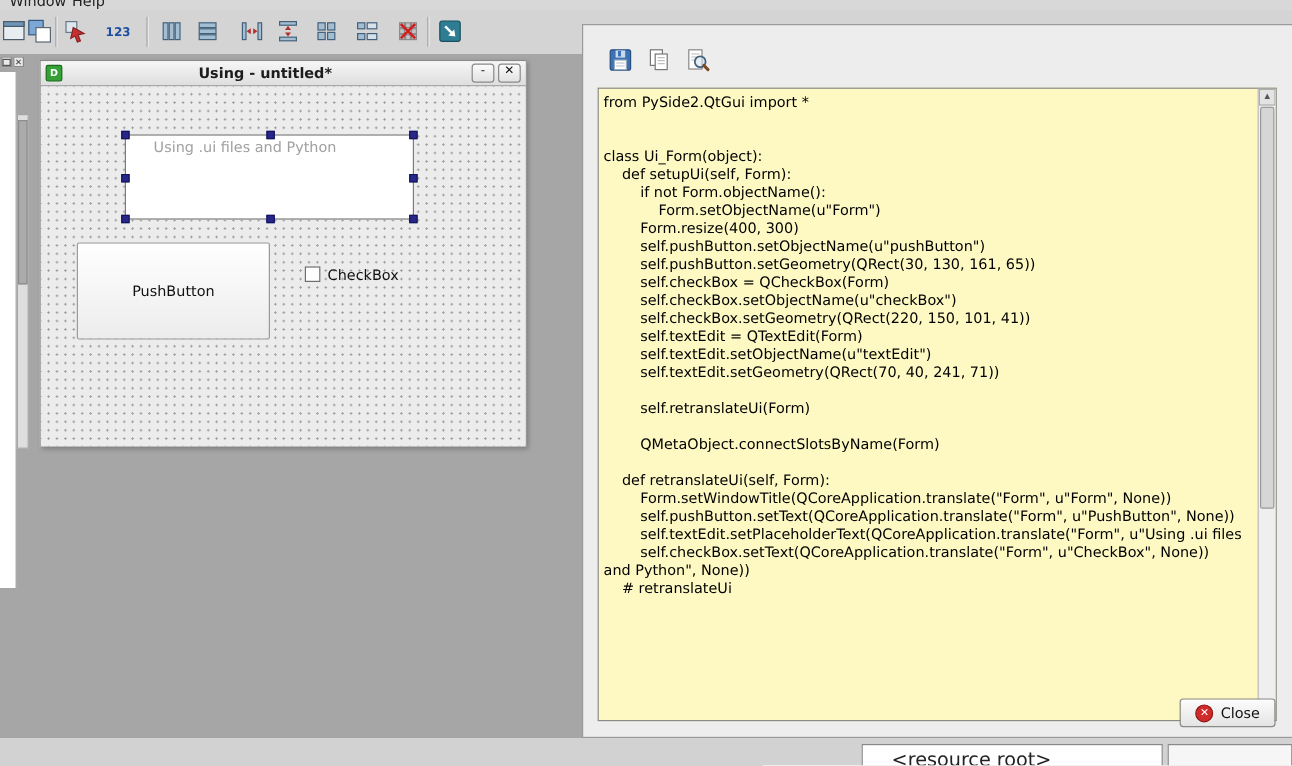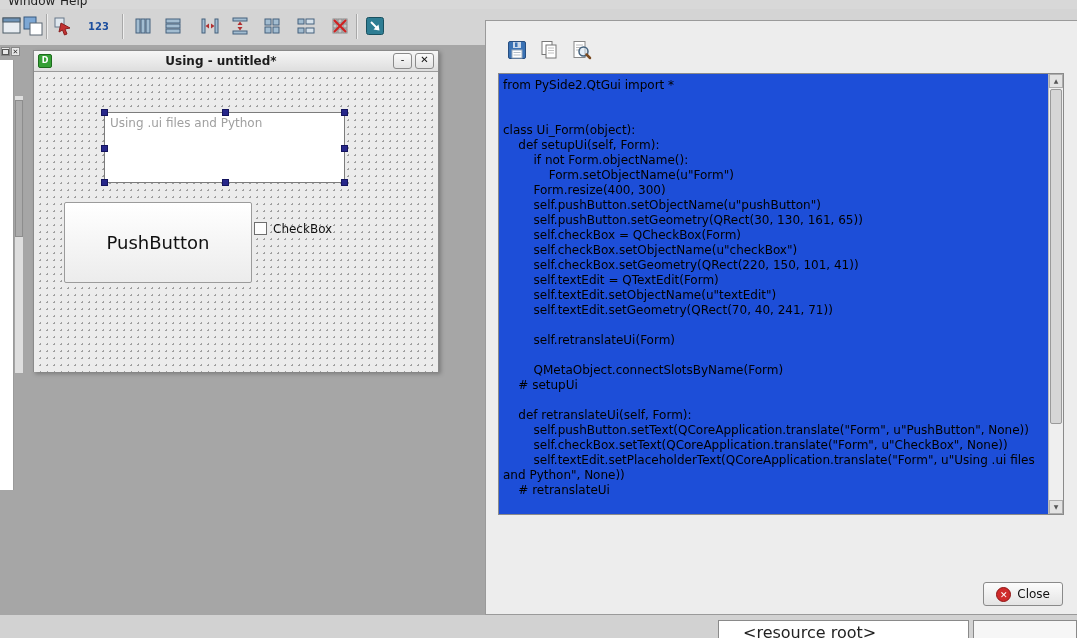--- a/index.html
+++ b/index.html
@@ -38,37 +38,37 @@
   .win-btn{width:17px;height:14px;margin-left:3px;border:1px solid #8a8a8a;border-radius:3px;
            background:linear-gradient(#fbfbfb,#e2e2e2);font-size:10px;line-height:12px;text-align:center;color:#111;}
   .win-btn.close{font-weight:bold;}
   .form-canvas{position:relative;height:300px;background-color:#ececec;
                background-image:radial-gradient(#9f9f9f 1px, transparent 1px);
                background-size:7px 7px;background-position:3px 3px;}
 
   
   .textedit{position:absolute;left:70px;top:40px;width:241px;height:71px;background:#ffffff;
             border:1px solid #7c7c7c;box-sizing:border-box;}
-  .placeholder{display:block;padding:3px 5px;font-size:12px;color:#a0a0a0;}
+  .placeholder{display:block;padding:3px 5px;font-size:12px;color:#a0a0a0;margin-left:18px;}
   .h{position:absolute;width:7px;height:7px;background:#27278a;border:1px solid #14145e;box-sizing:border-box;}
   .h-tl{left:-4px;top:-4px;} .h-tc{left:calc(50% - 3px);top:-4px;} .h-tr{right:-4px;top:-4px;}
   .h-ml{left:-4px;top:calc(50% - 3px);} .h-mr{right:-4px;top:calc(50% - 3px);}
   .h-bl{left:-4px;bottom:-4px;} .h-bc{left:calc(50% - 3px);bottom:-4px;} .h-br{right:-4px;bottom:-4px;}
-  .pushbutton{position:absolute;left:30px;top:130px;width:188px;height:81px;
+  .pushbutton{position:absolute;left:30px;top:130px;width:161px;height:81px;
               background:linear-gradient(#ffffff,#ececec);border:1px solid #9b9b9b;border-radius:2px;
-              display:flex;align-items:center;justify-content:center;font-size:18px;color:#111;box-sizing:border-box;}
+              display:flex;align-items:center;justify-content:center;font-size:12px;color:#111;box-sizing:border-box;}
   .checkbox{position:absolute;left:220px;top:150px;width:101px;height:41px;display:flex;}
   .cb-box{width:13px;height:13px;background:#fdfdfd;border:1px solid #6e6e6e;box-sizing:border-box;}
   .cb-label{margin-left:6px;font-size:12px;color:#111;}
 
   
   .code-dialog{position:absolute;left:485px;top:20px;width:592px;height:595px;background:#ededed;
                border:1px solid #9a9a9a;border-right:none;box-sizing:border-box;}
   .dbtn{position:absolute;top:16px;width:26px;height:26px;display:flex;align-items:center;justify-content:center;}
-  .code-view{position:absolute;left:12px;top:52px;width:566px;height:442px;background:#1d4ed8;
+  .code-view{position:absolute;left:12px;top:52px;width:566px;height:528px;background:#fef9c3;
              border:1px solid #8a8a8a;box-sizing:border-box;overflow:hidden;}
   .code-lines{position:absolute;left:0;top:0;right:15px;bottom:0;padding:4px 2px 4px 4px;overflow:hidden;}
   .code-line{white-space:pre;font-size:12px;line-height:15px;color:#000;}
   .v-scrollbar{position:absolute;right:0;top:0;width:15px;height:100%;background:#efefef;border-left:1px solid #bcbcbc;box-sizing:border-box;}
   .sb-arrow{position:absolute;left:0;width:14px;height:14px;background:#e3e3e3;border:1px solid #adadad;
             box-sizing:border-box;font-size:6px;line-height:12px;text-align:center;color:#555;}
   .sb-arrow.up{top:0;} .sb-arrow.down{bottom:0;}
   .sb-thumb{position:absolute;left:1px;top:15px;width:12px;height:335px;background:#d6d6d6;
             border:1px solid #9a9a9a;border-radius:2px;box-sizing:border-box;}
   .close-btn{position:absolute;right:14px;top:561px;height:24px;padding:0 12px;display:flex;align-items:center;gap:6px;
@@ -274,26 +274,26 @@
           <div class="code-line">        self.checkBox = QCheckBox(Form)</div>
           <div class="code-line">        self.checkBox.setObjectName(u"checkBox")</div>
           <div class="code-line">        self.checkBox.setGeometry(QRect(220, 150, 101, 41))</div>
           <div class="code-line">        self.textEdit = QTextEdit(Form)</div>
           <div class="code-line">        self.textEdit.setObjectName(u"textEdit")</div>
           <div class="code-line">        self.textEdit.setGeometry(QRect(70, 40, 241, 71))</div>
           <div class="code-line">&nbsp;</div>
           <div class="code-line">        self.retranslateUi(Form)</div>
           <div class="code-line">&nbsp;</div>
           <div class="code-line">        QMetaObject.connectSlotsByName(Form)</div>
-          <div class="code-line">    # setupUi</div>
           <div class="code-line">&nbsp;</div>
           <div class="code-line">    def retranslateUi(self, Form):</div>
+          <div class="code-line">        Form.setWindowTitle(QCoreApplication.translate("Form", u"Form", None))</div>
           <div class="code-line">        self.pushButton.setText(QCoreApplication.translate("Form", u"PushButton", None))</div>
+          <div class="code-line">        self.textEdit.setPlaceholderText(QCoreApplication.translate("Form", u"Using .ui files</div>
           <div class="code-line">        self.checkBox.setText(QCoreApplication.translate("Form", u"CheckBox", None))</div>
-          <div class="code-line">        self.textEdit.setPlaceholderText(QCoreApplication.translate("Form", u"Using .ui files</div>
           <div class="code-line">and Python", None))</div>
           <div class="code-line">    # retranslateUi</div>
         </div>
       <div class="v-scrollbar">
         <div class="sb-arrow up">▲</div>
         <div class="sb-thumb"></div>
         <div class="sb-arrow down">▼</div>
       </div>
     </div>
     <button class="close-btn">

